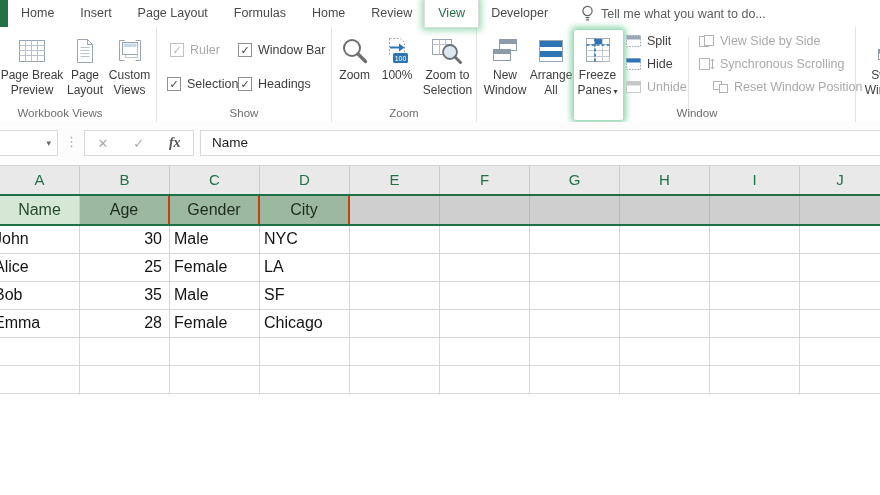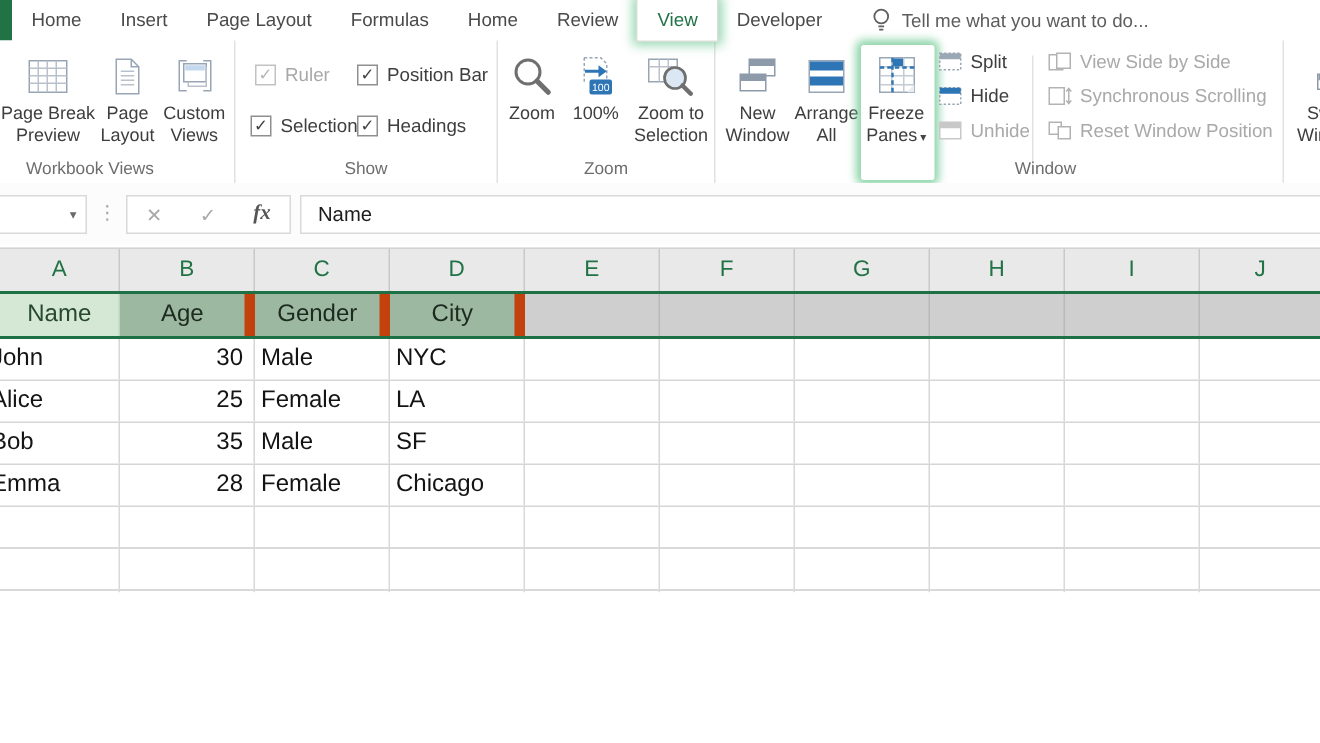--- a/index.html
+++ b/index.html
@@ -56,21 +56,21 @@
   
   .sheet{position:absolute;left:0;top:163px;width:880px;height:332px;background:#fff;}
   .colheads{position:absolute;left:0;top:2px;width:880px;height:29px;background:#e9e9e9;border-top:1px solid #d2d2d2;display:flex;box-sizing:border-box;}
   .ch{box-sizing:border-box;border-right:1px solid #c9c9c9;text-align:center;line-height:27px;font-size:15px;color:#217346;cursor:pointer;}
   .w-a{width:80px}.w{width:90px}.w-j{width:80px;border-right:none}
   .selb{position:absolute;left:0;width:880px;height:2px;background:#1e7145;z-index:4;}
   #selb-top{top:31px}#selb-bot{top:61px}
   .hdr-row{position:absolute;left:0;top:33px;width:880px;height:28px;display:flex;}
   .h-cell{box-sizing:border-box;line-height:28px;font-size:16px;text-align:center;cursor:cell;}
   .h-a{width:80px;background:#d4e8d5;color:#27492f;border-right:1px solid #bcd6bf;}
-  .h-sel{width:90px;background:#9cb8a0;color:#1d2a1f;border-right:7px solid #c2410c;}
+  .h-sel{width:90px;background:#9cb8a0;color:#1d2a1f;border-right:2px solid #c2410c;}
   .h-gray{width:90px;background:#cfcfcf;border-right:1px solid #b9b9b9;}
   .h-gray.last{width:80px;border-right:none;}
   .drows{position:absolute;left:0;top:63px;width:880px;}
   .drow{display:flex;height:28px;border-bottom:1px solid #d6d6d6;box-sizing:border-box;}
   .dc{box-sizing:border-box;border-right:1px solid #d6d6d6;font-size:16px;line-height:26px;color:#141414;overflow:visible;white-space:nowrap;cursor:cell;}
   .dc.a{width:80px;text-indent:-6px;}
   .dc.b{width:90px;text-align:right;padding-right:7px;}
   .dc.c,.dc.d{width:90px;padding-left:4px;}
   .dc.e,.dc.f,.dc.g,.dc.h,.dc.i{width:90px;}
   .dc.j{width:80px;border-right:none;}
@@ -153,21 +153,21 @@
       <div class="cbrow disabled" style="left:13px;top:16px">
         <span class="cb">
             <span>✓</span>
           </span>
         <span>Ruler</span>
       </div>
       <div class="cbrow" style="left:81px;top:16px">
         <span class="cb">
             <span>✓</span>
           </span>
-        <span>Position Bar</span>
+        <span>Window Bar</span>
       </div>
       <div class="cbrow" style="left:10px;top:50px">
         <span class="cb">
             <span>✓</span>
           </span>
         <span>Selection</span>
       </div>
       <div class="cbrow" style="left:81px;top:50px">
         <span class="cb">
             <span>✓</span>
@@ -286,21 +286,21 @@
         </svg>
         <span>View Side by Side</span>
       </div>
       <div class="smallbtn disabled" style="left:221px;top:30px">
         <svg width="17" height="14" viewBox="0 0 17 14">
           <rect x="1.5" y="1.5" width="10" height="11" fill="#fff" stroke="#b3b3b3"></rect>
           <path d="M14.5 2.5v9M12.8 4l1.7-2 1.7 2M12.8 10l1.7 2 1.7-2" stroke="#b3b3b3" fill="none"></path>
         </svg>
         <span>Synchronous Scrolling</span>
       </div>
-      <div class="smallbtn disabled" style="left:221px;top:53px">
+      <div class="smallbtn disabled" style="left:235px;top:53px">
         <svg width="17" height="14" viewBox="0 0 17 14">
           <rect x="1.5" y="1.5" width="8" height="8" fill="#fff" stroke="#b3b3b3"></rect>
           <rect x="7.5" y="4.5" width="8" height="8" fill="#fff" stroke="#b3b3b3"></rect>
         </svg>
         <span>Reset Window Position</span>
       </div>
 
       <div class="grp-label">Window</div>
     </div>
 

